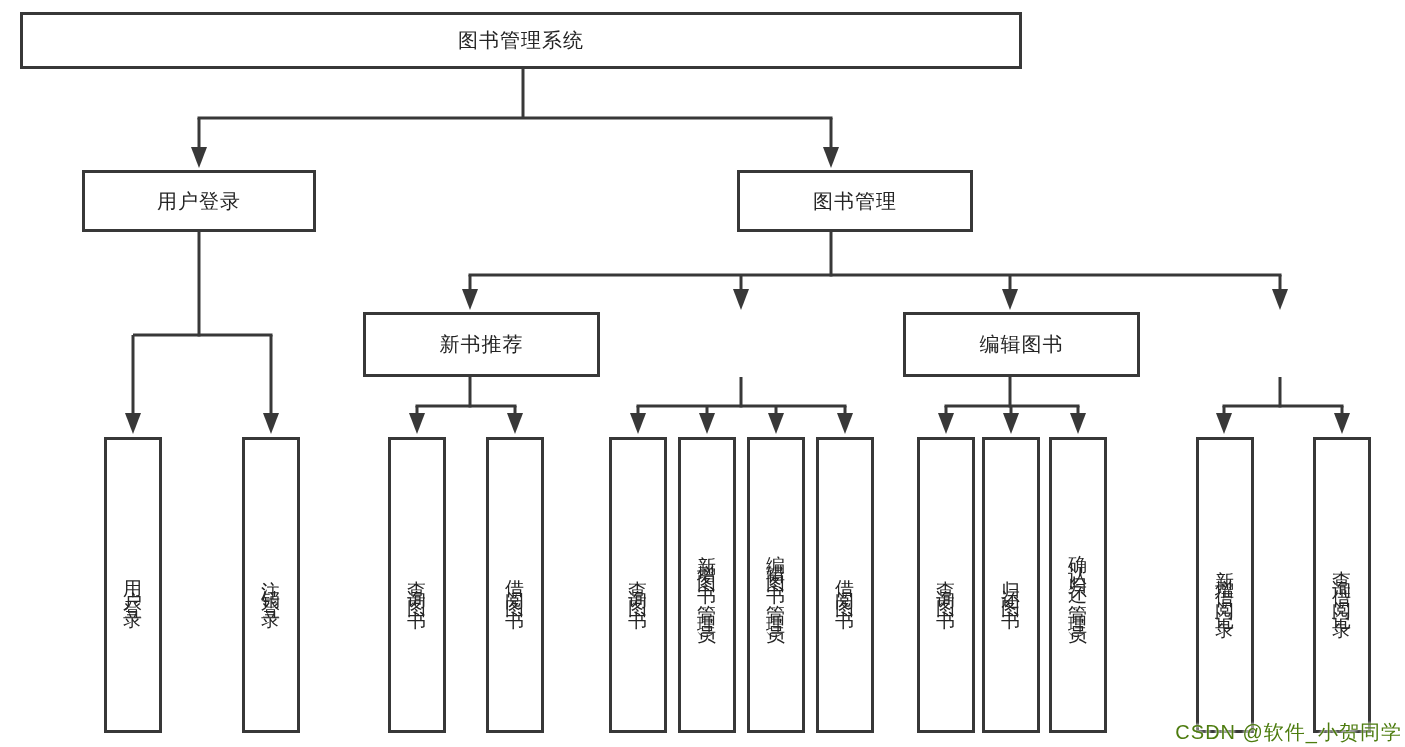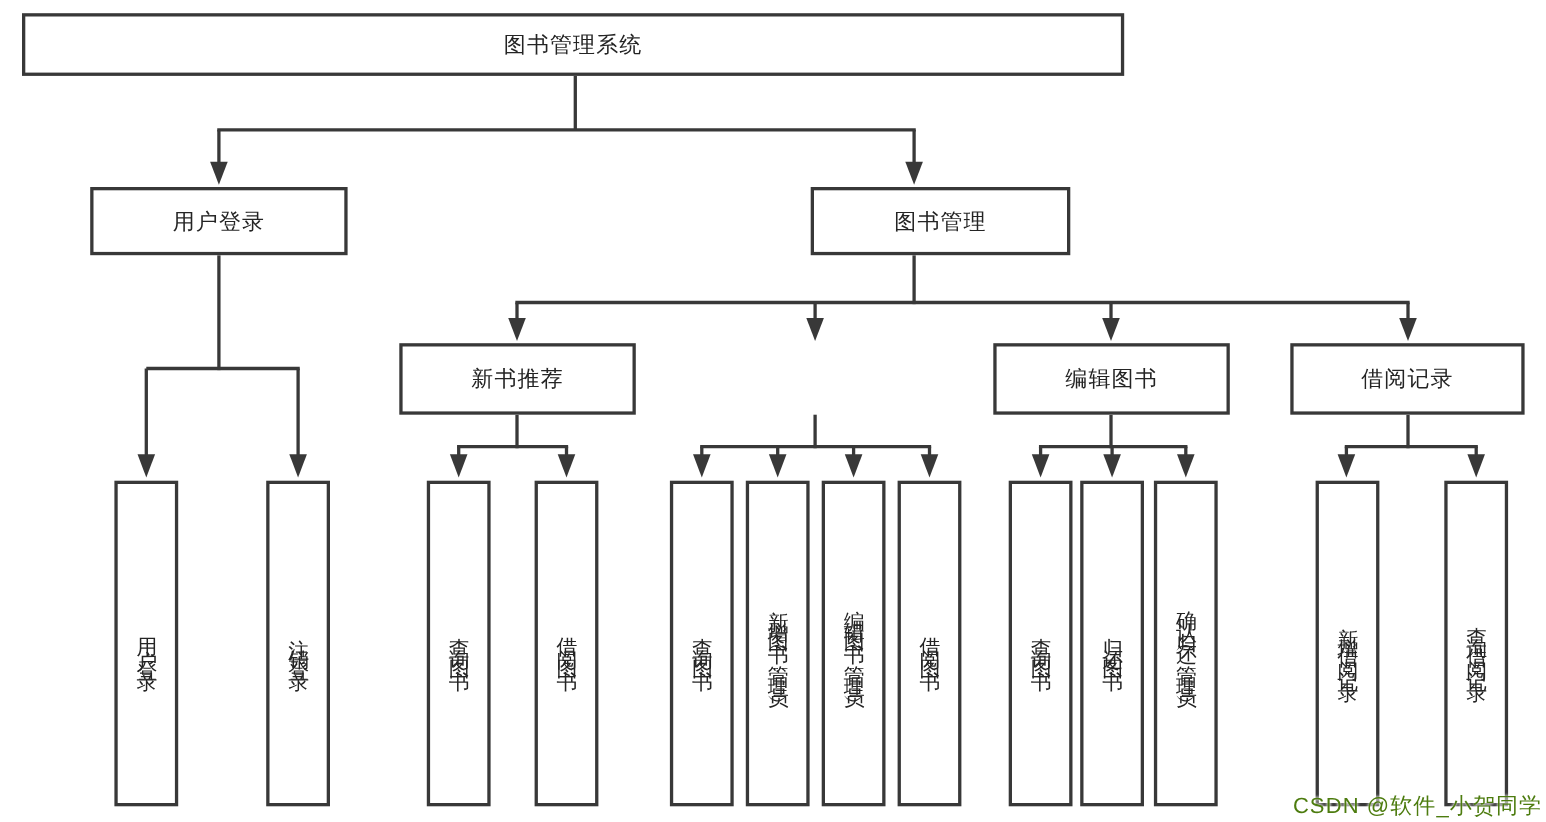--- a/index.html
+++ b/index.html
@@ -30,21 +30,21 @@
     justify-content: center;
     color: #242424;
     font-size: 20px;
     letter-spacing: 1px;
     z-index: 2;
     white-space: nowrap;
   }
   .root  { left: 20px;  top: 12px;  width: 1002px; height: 57px; text-align: right; }
   .lvl2a { left: 82px;  top: 170px; width: 234px;  height: 62px; }
   .lvl2b { left: 713px; top: 170px; width: 236px;  height: 62px; margin-left: 24px; }
-  .lvl3  { top: 312px; width: 215px; height: 65px; }
+  .lvl3  { top: 312px; width: 237px; height: 65px; }
   .l3a { left: 363px; }
   .l3b { left: 633px; }
   .l3c { left: 903px; }
   .l3d { left: 1173px; width: 213px; }
   .leaf {
     top: 437px; width: 58px; height: 296px;
     font-size: 19px; letter-spacing: 0;
   }
   .leaf span {
     writing-mode: vertical-rl;
@@ -148,21 +148,20 @@
     </g>
   </svg>
 
   <div class="box root">图书管理系统</div>
 
   <div class="box lvl2a">用户登录</div>
   <div class="box lvl2b">图书管理</div>
 
   <div class="box lvl3 l3a">新书推荐</div>
   <div class="box lvl3 l3c">编辑图书</div>
-  <div class="box lvl3 l3d">借阅记录</div>
 
   <div class="box leaf f1">
     <span>用户登录</span>
   </div>
   <div class="box leaf f2">
     <span>注销登录</span>
   </div>
   <div class="box leaf f3">
     <span>查询图书</span>
   </div>

